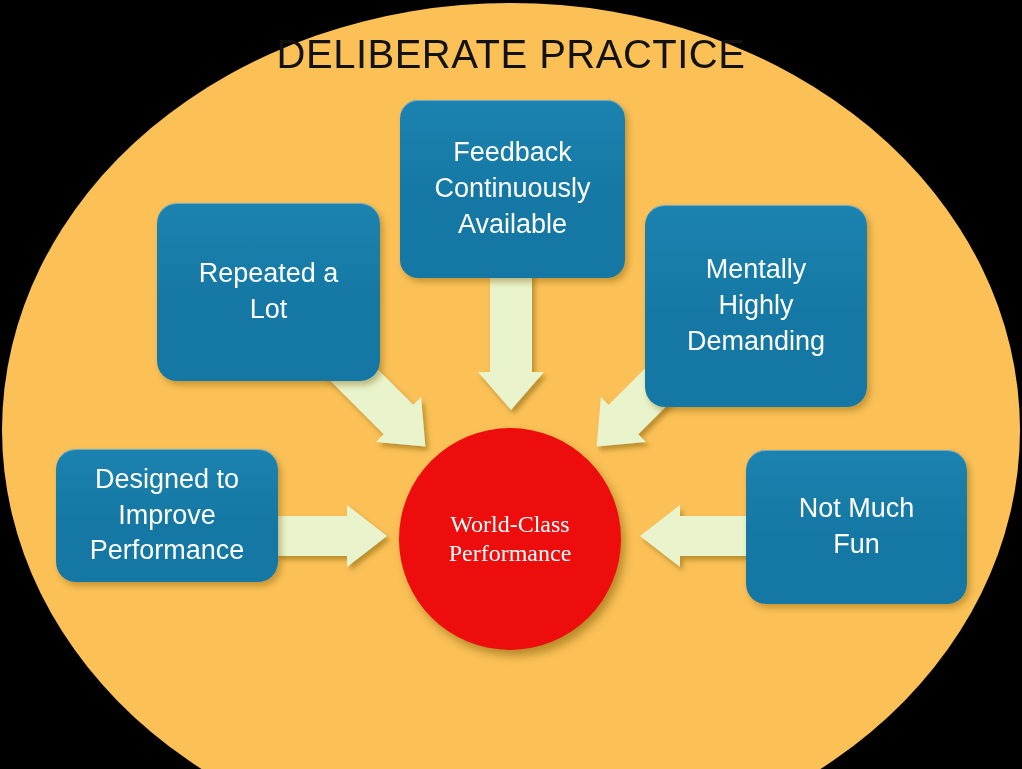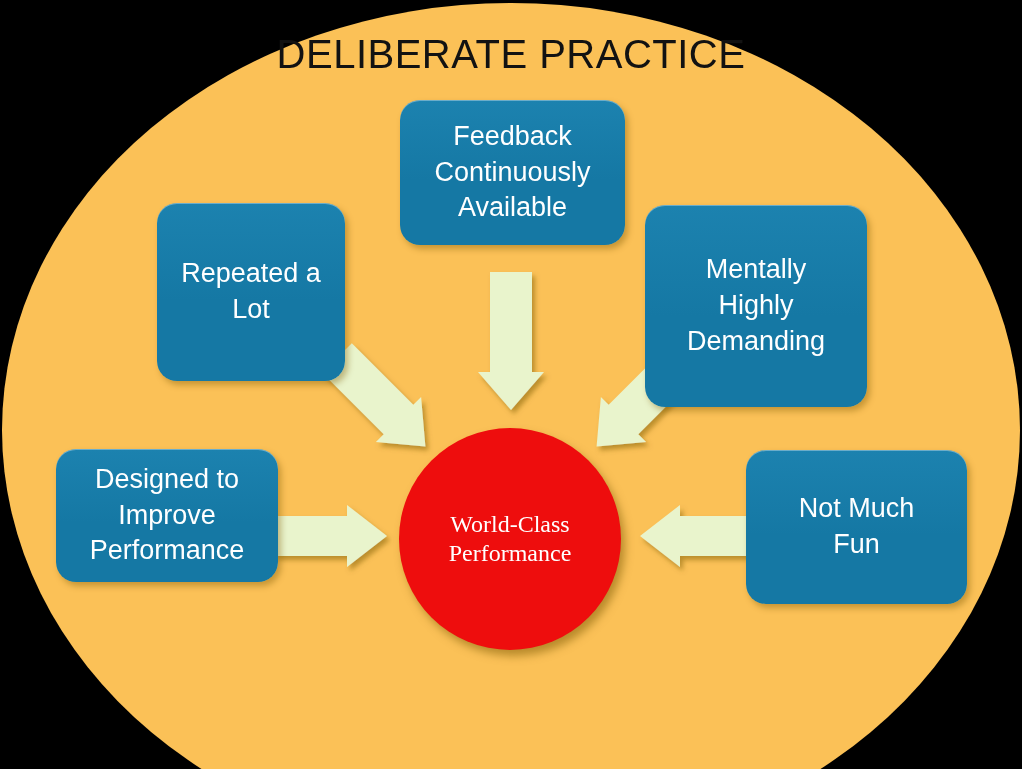--- a/index.html
+++ b/index.html
@@ -56,22 +56,22 @@
     display: flex; align-items: center; justify-content: center;
     text-align: center;
     color: var(--c-node-text, #fff);
     font-size: 27px;
     line-height: 1.33;
     z-index: 2;
     box-shadow: inset 0 1px 0 rgba(255,255,255,0.35), 3px 4px 6px rgba(120,85,0,0.40);
   }
   .node-label { white-space: pre-line; padding: 0 8px; }
 
-  .node-repeated   { left: 157px; top: 203px; width: 188px; height: 178px; }
-  .node-feedback   { left: 400px; top: 100px; width: 225px; height: 145px; }
+  .node-repeated   { left: 157px; top: 203px; width: 223px; height: 178px; }
+  .node-feedback   { left: 400px; top: 100px; width: 225px; height: 178px; border-radius: 18px; }
   .node-mentally   { left: 645px; top: 205px; width: 222px; height: 202px; }
   .node-designed   { left:  56px; top: 449px; width: 222px; height: 133px; }
   .node-notmuchfun { left: 746px; top: 450px; width: 221px; height: 154px; }
 
   .center-circle {
     position: absolute;
     left: 399px; top: 428px;
     width: 222px; height: 222px;
     border-radius: 50%;
     background: var(--c-center-fill, #EE0D0D);

